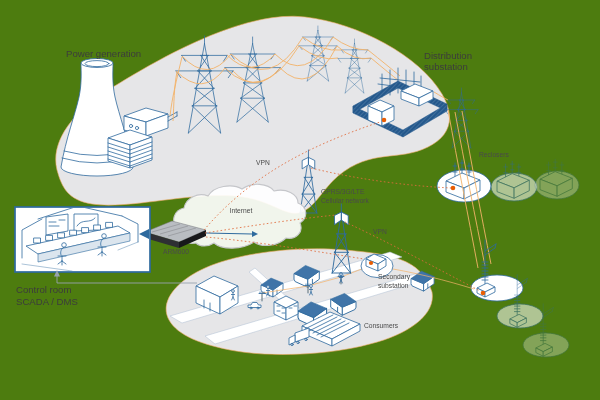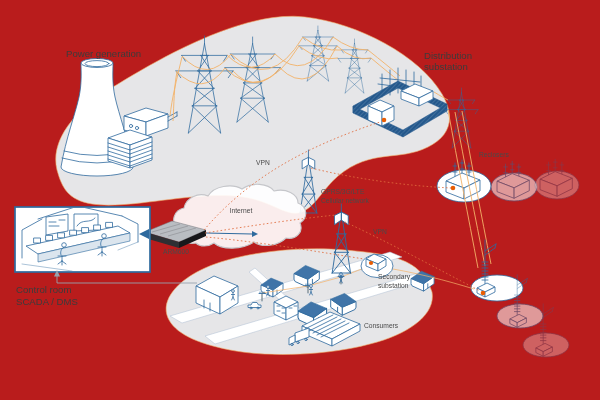--- a/index.html
+++ b/index.html
@@ -1,16 +1,16 @@
 <!DOCTYPE html>
 <html style="--line-blue: #2e6a9e; --dark-blue: #24588c; --roof-blue: #3f74a8; --power-line: #f3b269; --comm-line: #e06b3c; --device-dot: #e85d04; --area-fill: #e6e6e8; --area-edge: #f2ab66; --cloud-edge: #c5c6ca; --text-dark: #3c3c3c; --text-small: #4a4a4a; --gateway-body: #2e2f33;"><head>
 <meta charset="utf-8">
 <style>
   html,body{margin:0;padding:0;background:#fff}
-  .stage{position:relative;width:600px;height:400px;background:#b91c1c;overflow:hidden;
+  .stage{position:relative;width:600px;height:400px;background:#4d7c0f;overflow:hidden;
          font-family:"Liberation Sans",sans-serif}
   svg{display:block}
   text{font-family:"Liberation Sans",sans-serif}
   .b{stroke:var(--line-blue);fill:none;stroke-width:.8;stroke-linecap:round;stroke-linejoin:round}
   .bf{stroke:var(--line-blue);fill:#fff;stroke-width:.8;stroke-linejoin:round}
   .roof{fill:var(--roof-blue);stroke:var(--line-blue);stroke-width:.5}
   .pw{stroke:var(--power-line);fill:none;stroke-width:.9}
   .pw2{stroke:var(--power-line);fill:none;stroke-width:.7}
   .comm{stroke:var(--comm-line);fill:none;stroke-width:.85;stroke-dasharray:1.6 2.3}
   .dot{fill:var(--device-dot);stroke:none}

